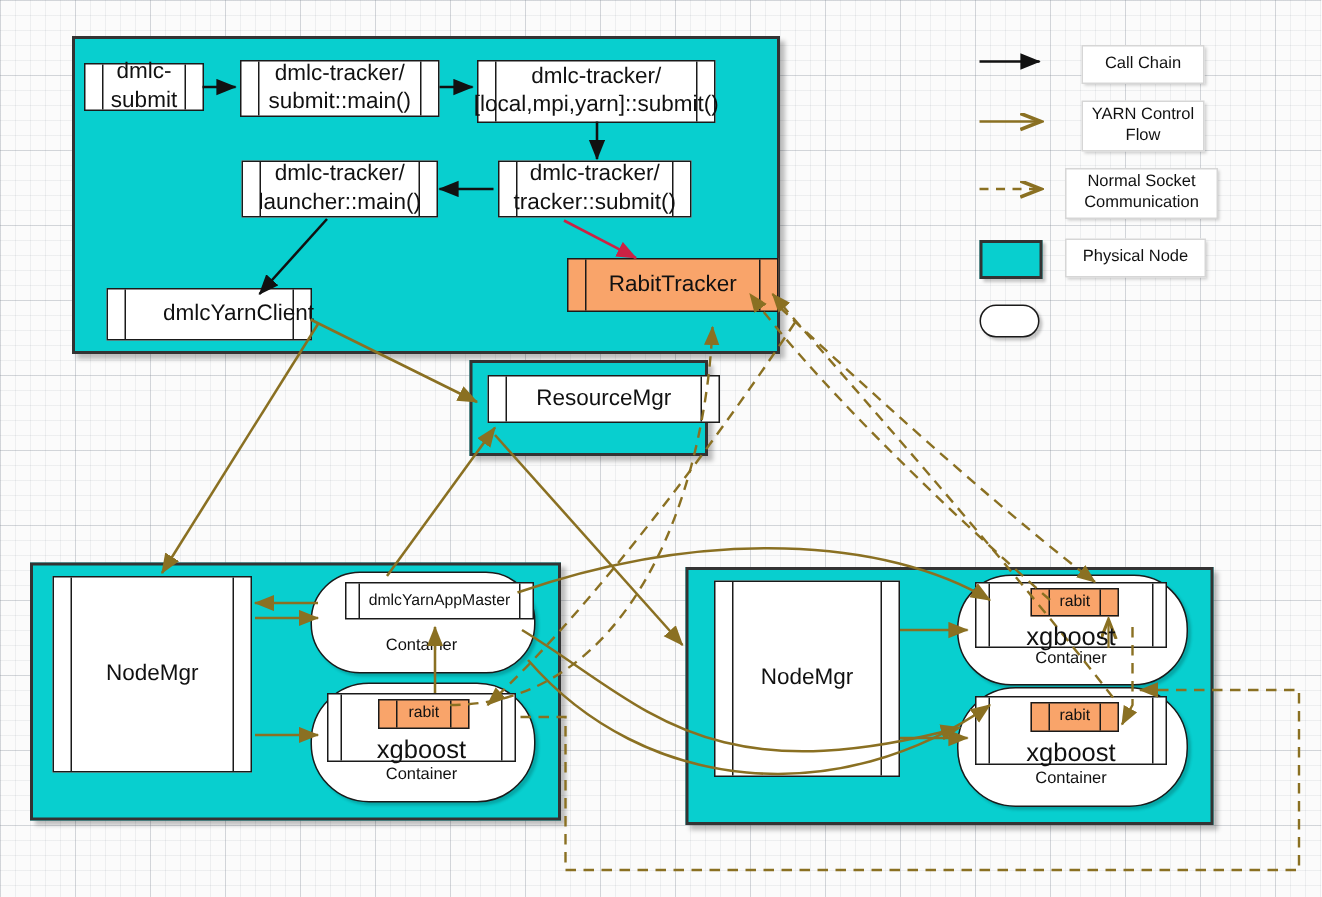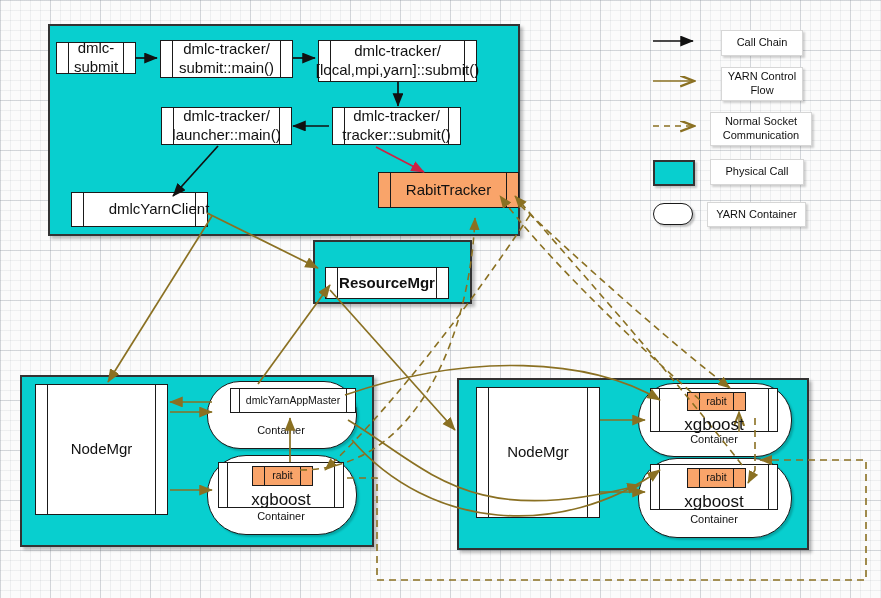--- a/index.html
+++ b/index.html
@@ -228,21 +228,21 @@
 
   <div class="cbox" style="left:71px; top:192px; width:137px; height:35px;padding-left:39px;">
     <span>dmlcYarnClient</span>
   </div>
 
   <div class="cbox orange" style="left:378px; top:172px; width:141px; height:36px;">
     <span>RabitTracker</span>
   </div>
 
   <div class="pnode" style="left:313px; top:240px; width:155px; height:60px;"></div>
-  <div class="cbox" style="left:325px; top:267px; width:124px; height:32px;font-weight:bold;">
+  <div class="cbox" style="left:325px; top:250px; width:155px; height:32px;">
     <span>ResourceMgr</span>
   </div>
 
   <div class="pnode" style="left:20px; top:375px; width:350px; height:168px;"></div>
 
   <div class="cbox" style="left:35px; top:384px; width:133px; height:131px;">
     <span>NodeMgr</span>
   </div>
 
   <div class="container-shape" style="left:207px; top:381px; width:148px; height:66px; border-radius:33px;"></div>
@@ -305,18 +305,17 @@
 
   <div class="legend-label" style="left:721px; top:67px; width:80px; height:32px;">
     <span>YARN Control<br>Flow</span>
   </div>
 
   <div class="legend-label" style="left:710px; top:112px; width:100px; height:32px;">
     <span>Normal Socket<br>Communication</span>
   </div>
 
   <div class="legend-swatch-node" style="left:653px; top:160px; width:38px; height:22px;"></div>
-  <div class="legend-label" style="left:710px; top:159px; width:92px; height:24px;">Physical Call</div>
+  <div class="legend-label" style="left:710px; top:159px; width:92px; height:24px;">Physical Node</div>
 
   <div class="legend-swatch-container" style="left:653px; top:203px; width:38px; height:20px;"></div>
-  <div class="legend-label" style="left:707px; top:202px; width:97px; height:23px;">YARN Container</div>
 
 </div>
 
 </body></html>

